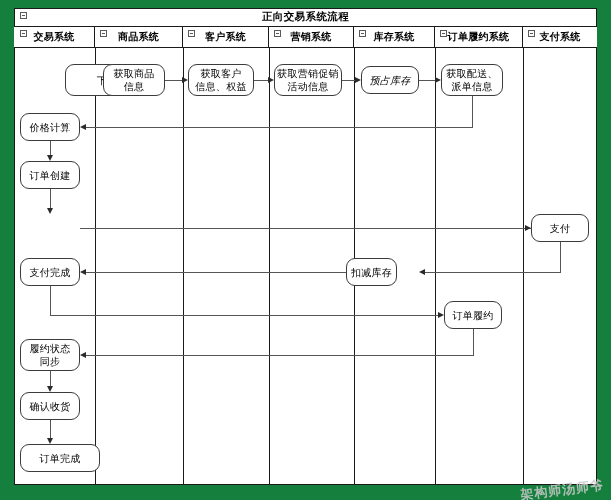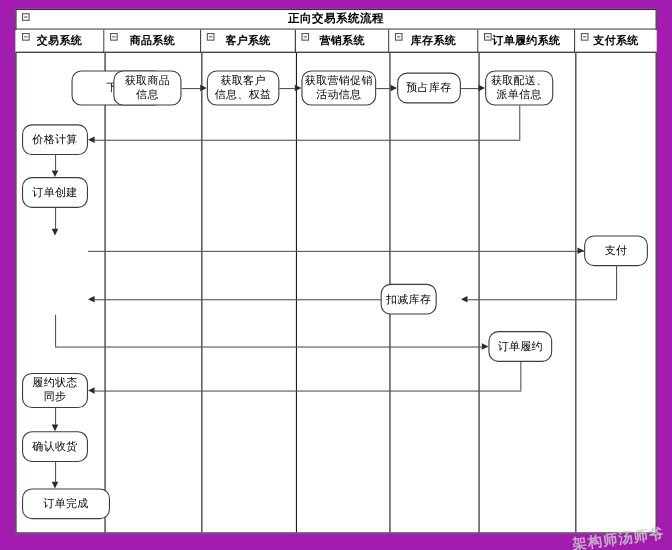--- a/index.html
+++ b/index.html
@@ -7,21 +7,21 @@
     padding: 0;
     background: #ffffff;
   }
   body {
     font-family: "DejaVu Sans", "Liberation Sans", sans-serif;
   }
   #canvas {
     position: relative;
     width: 611px;
     height: 500px;
-    background: #a21caf;
+    background: #15803d;
     overflow: hidden;
   }
 
   
   .pool-frame {
     position: absolute;
     left: 14px;
     top: 8px;
     width: 583px;
     height: 477px;
@@ -247,34 +247,35 @@
 
   <div class="node" style="left:103px; top:64px;  width:62px; height:32px; white-space:pre-line;">获取商品
 信息</div>
 
   <div class="node" style="left:274px; top:64px;  width:68px; height:32px; white-space:pre-line;">获取营销促销
 活动信息</div>
 
   <div class="node" style="left:188px; top:64px;  width:66px; height:32px; white-space:pre-line;">获取客户
 信息、权益</div>
 
-  <div class="node" style="left:361px; top:66px;  width:58px; height:28px;">预占库存</div>
+  <div class="node" style="left:361px; top:66px;  width:58px; height:28px;font-style:italic;">预占库存</div>
 
   <div class="node" style="left:441px; top:64px;  width:62px; height:32px; white-space:pre-line;">获取配送、
 派单信息</div>
 
   <div class="node" style="left:20px;  top:113px; width:60px; height:28px;">价格计算</div>
 
   <div class="node" style="left:20px;  top:161px; width:60px; height:28px;">订单创建</div>
 
 
   <div class="node" style="left:531px; top:214px; width:58px; height:28px;">支付</div>
 
   <div class="node" style="left:346px; top:258px; width:51px; height:28px;">扣减库存</div>
 
+  <div class="node" style="left:20px;  top:258px; width:60px; height:28px;">支付完成</div>
 
   <div class="node" style="left:444px; top:301px; width:58px; height:28px;">订单履约</div>
 
   <div class="node" style="left:20px;  top:339px; width:60px; height:32px; white-space:pre-line;">履约状态
 同步</div>
 
   <div class="node" style="left:20px;  top:392px; width:60px; height:28px;">确认收货</div>
 
   <div class="node" style="left:20px;  top:444px; width:80px; height:28px;">订单完成</div>
 

